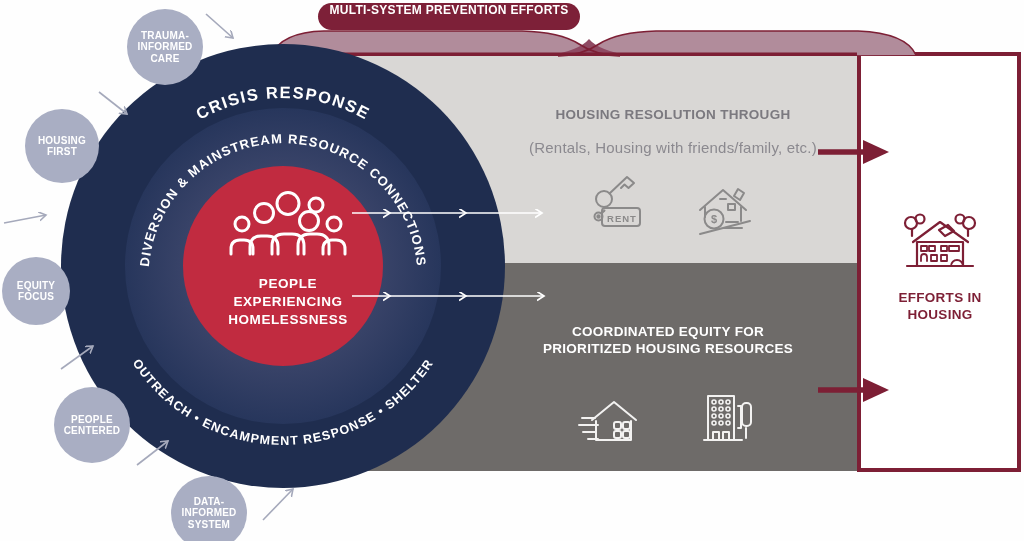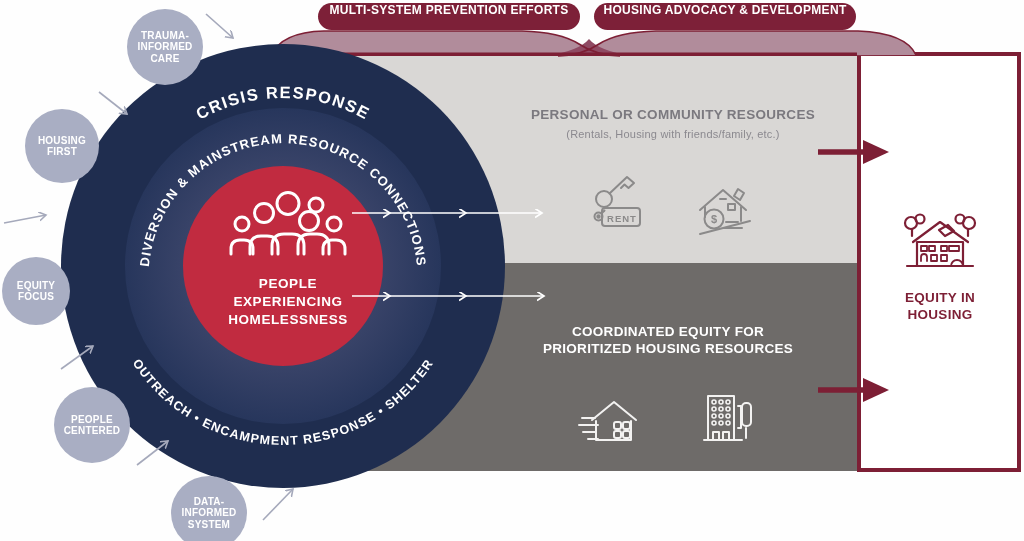--- a/index.html
+++ b/index.html
@@ -30,21 +30,21 @@
            flex-direction:column;align-items:center;justify-content:center;text-align:center;}
   .pc-trauma{left:127px;top:9px;width:76px;height:76px;}
   .pc-housing{left:25px;top:109px;width:74px;height:74px;}
   .pc-equity{left:2px;top:257px;width:68px;height:68px;}
   .pc-people{left:54px;top:387px;width:76px;height:76px;}
   .pc-data{left:171px;top:476px;width:76px;height:74px;}
 
   
   .track-text{text-align:center;color:#7b797f;}
   .track-title{font-weight:bold;font-size:13.5px;line-height:17px;letter-spacing:0.3px;}
-  .track-sub{font-size:11px;margin-top:5px;letter-spacing:0.2px;color:#8b898f;}
+  .track-sub{font-size:15px;margin-top:16px;letter-spacing:0.2px;color:#8b898f;}
   .track-top-text{left:463px;top:106px;width:420px;}
   .track-bottom-text{left:458px;top:323px;width:420px;}
   .track-bottom-text .track-title{color:#ffffff;}
   .track-bottom-text .track-sub{color:#d7d5d3;}
 
   
   .outcome-label{left:875px;top:289px;width:130px;text-align:center;color:#7d1f35;
                  font-weight:bold;font-size:13.5px;line-height:17px;letter-spacing:0.3px;}
 </style>
 </head>
@@ -61,23 +61,20 @@
     <path d="M 271,56 Q 281,32 324,31 L 522,31 Q 560,32 579,44 Q 595,55 620,56 Z" fill="#b18c9b"></path>
     <path d="M 916,55 Q 906,33 858,31 L 656,31 Q 618,32 599,44 Q 583,55 558,56 Z" fill="#b18c9b"></path>
     <path d="M 546,56 Q 579,51 589,39 Q 599,51 632,56 Z" fill="#8f4a63"></path>
     <path d="M 271,56 Q 281,32 324,31 L 522,31 Q 560,32 579,44 Q 595,55 620,56" fill="none" stroke="#7d1f35" stroke-width="1.6"></path>
     <path d="M 916,55 Q 906,33 858,31 L 656,31 Q 618,32 599,44 Q 583,55 558,56" fill="none" stroke="#7d1f35" stroke-width="1.6"></path>
     <rect x="271" y="52.5" width="586" height="3.5" fill="#7d1f35"></rect>
   </svg>
 
   <div class="abs pill pill-left">
     <span>MULTI-SYSTEM PREVENTION EFFORTS</span>
-  </div>
-  <div class="abs pill pill-right">
-    <span>HOUSING ADVOCACY &amp; DEVELOPMENT</span>
   </div>
 
   <svg class="abs" style="left:0;top:0;" width="1024" height="541" viewBox="0 0 1024 541">
     <defs>
       <radialGradient id="midGrad" cx="50%" cy="50%" r="50%">
         <stop offset="0%" stop-color="#565f85"></stop>
         <stop offset="60%" stop-color="#3a4469"></stop>
         <stop offset="100%" stop-color="#27365c"></stop>
       </radialGradient>
       <path id="crisisArc" d="M 154.3,158 A 168 168 0 0 1 411.7,158"></path>
@@ -153,21 +150,21 @@
       <line x1="206" y1="14" x2="233" y2="38" marker-end="url(#grayHead)"></line>
       <line x1="99" y1="92" x2="127" y2="114" marker-end="url(#grayHead)"></line>
       <line x1="4" y1="223" x2="46" y2="215" marker-end="url(#grayHead)"></line>
       <line x1="61" y1="369" x2="93" y2="346" marker-end="url(#grayHead)"></line>
       <line x1="137" y1="465" x2="168" y2="441" marker-end="url(#grayHead)"></line>
       <line x1="263" y1="520" x2="293" y2="489" marker-end="url(#grayHead)"></line>
     </g>
   </svg>
 
   <div class="abs track-text track-top-text">
-    <div class="track-title">PERSONAL OR COMMUNITY RESOURCES</div>
+    <div class="track-title">HOUSING RESOLUTION THROUGH</div>
     <div class="track-sub">(Rentals, Housing with friends/family, etc.)</div>
   </div>
 
   <div class="abs track-text track-bottom-text">
     <div class="track-title">COORDINATED EQUITY FOR</div>
     <div class="track-title">PRIORITIZED HOUSING RESOURCES</div>
   </div>
 
   <svg class="abs" style="left:588px;top:172px;" width="58" height="60" viewBox="0 0 58 60">
     <g stroke="#8b8a8a" stroke-width="2" fill="none" stroke-linecap="round" stroke-linejoin="round">
@@ -281,17 +278,17 @@
         <rect x="48" y="36" width="10" height="5"></rect>
         <path d="M 20,51 v-4 a3,3 0 0 1 6,0 v4"></path>
         <rect x="30" y="45" width="6" height="6"></rect>
         <rect x="40" y="45" width="6" height="6"></rect>
         <path d="M 50,56 a6,6 0 0 1 12,0"></path>
       </g>
       <path d="M 6,56 h66"></path>
     </g>
   </svg>
   <div class="abs outcome-label">
-    <div>EQUITY IN</div>
+    <div>EFFORTS IN</div>
     <div>HOUSING</div>
   </div>
 
 </div>
 
 </body></html>

